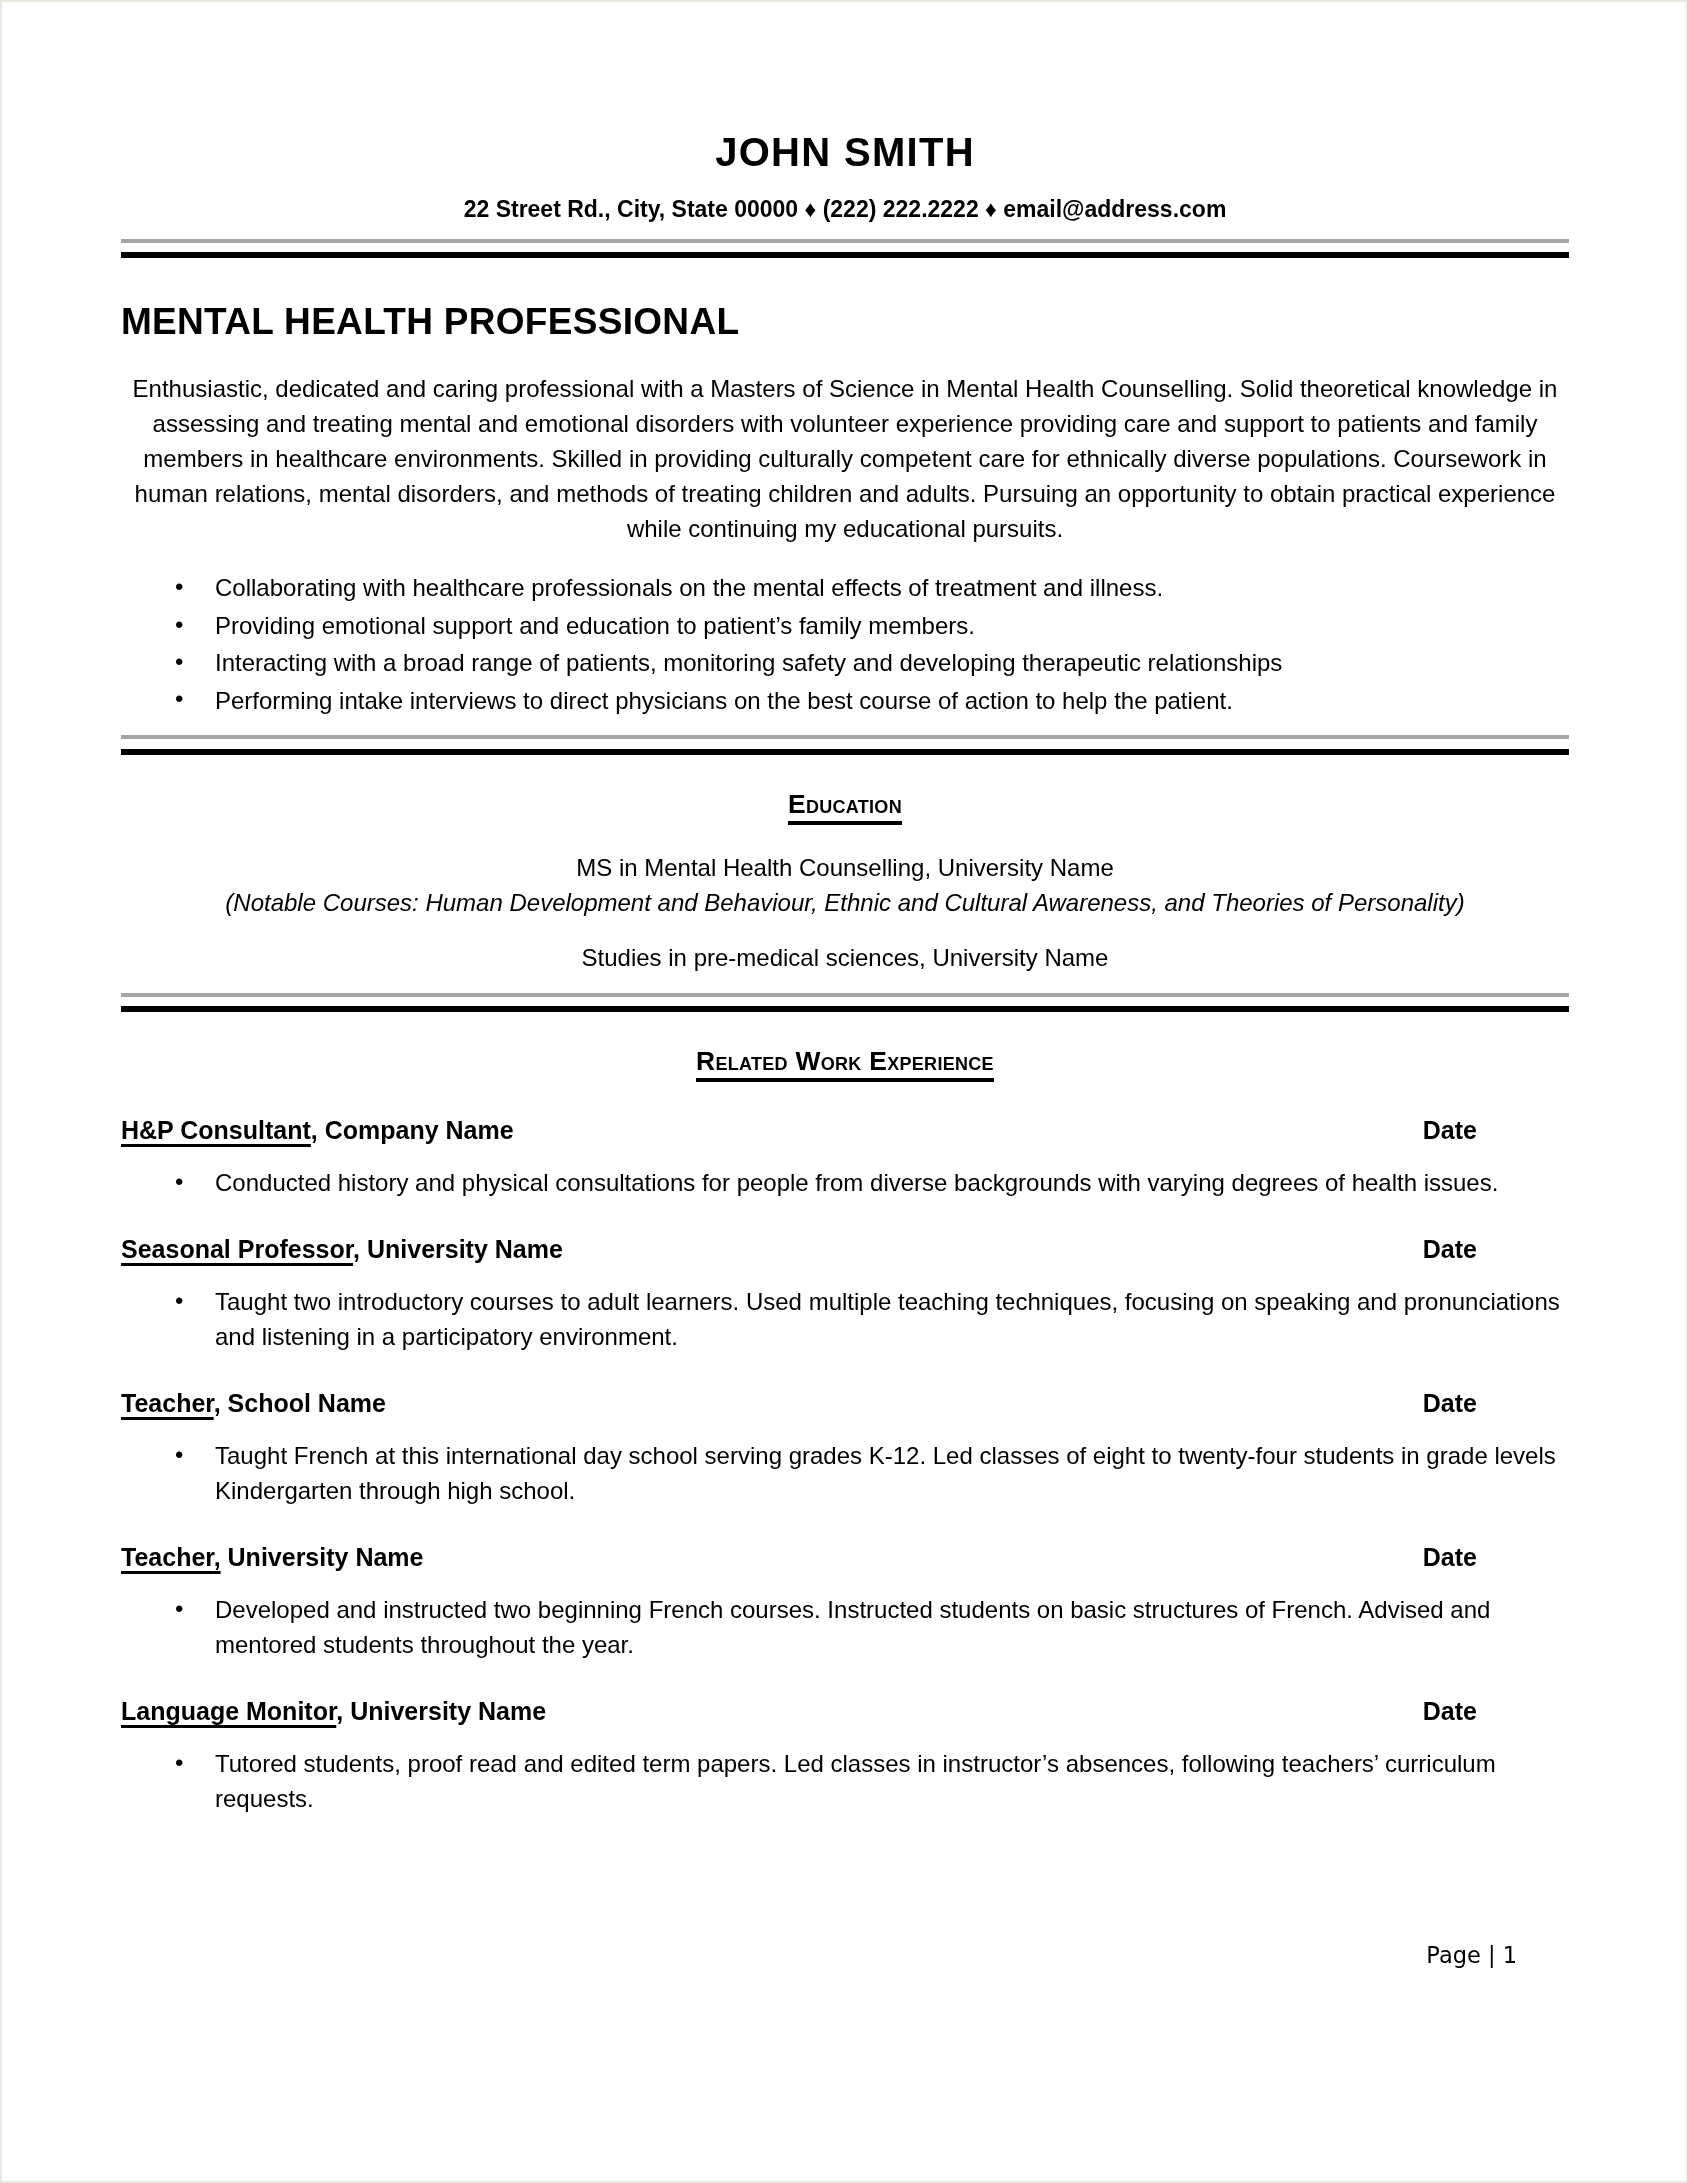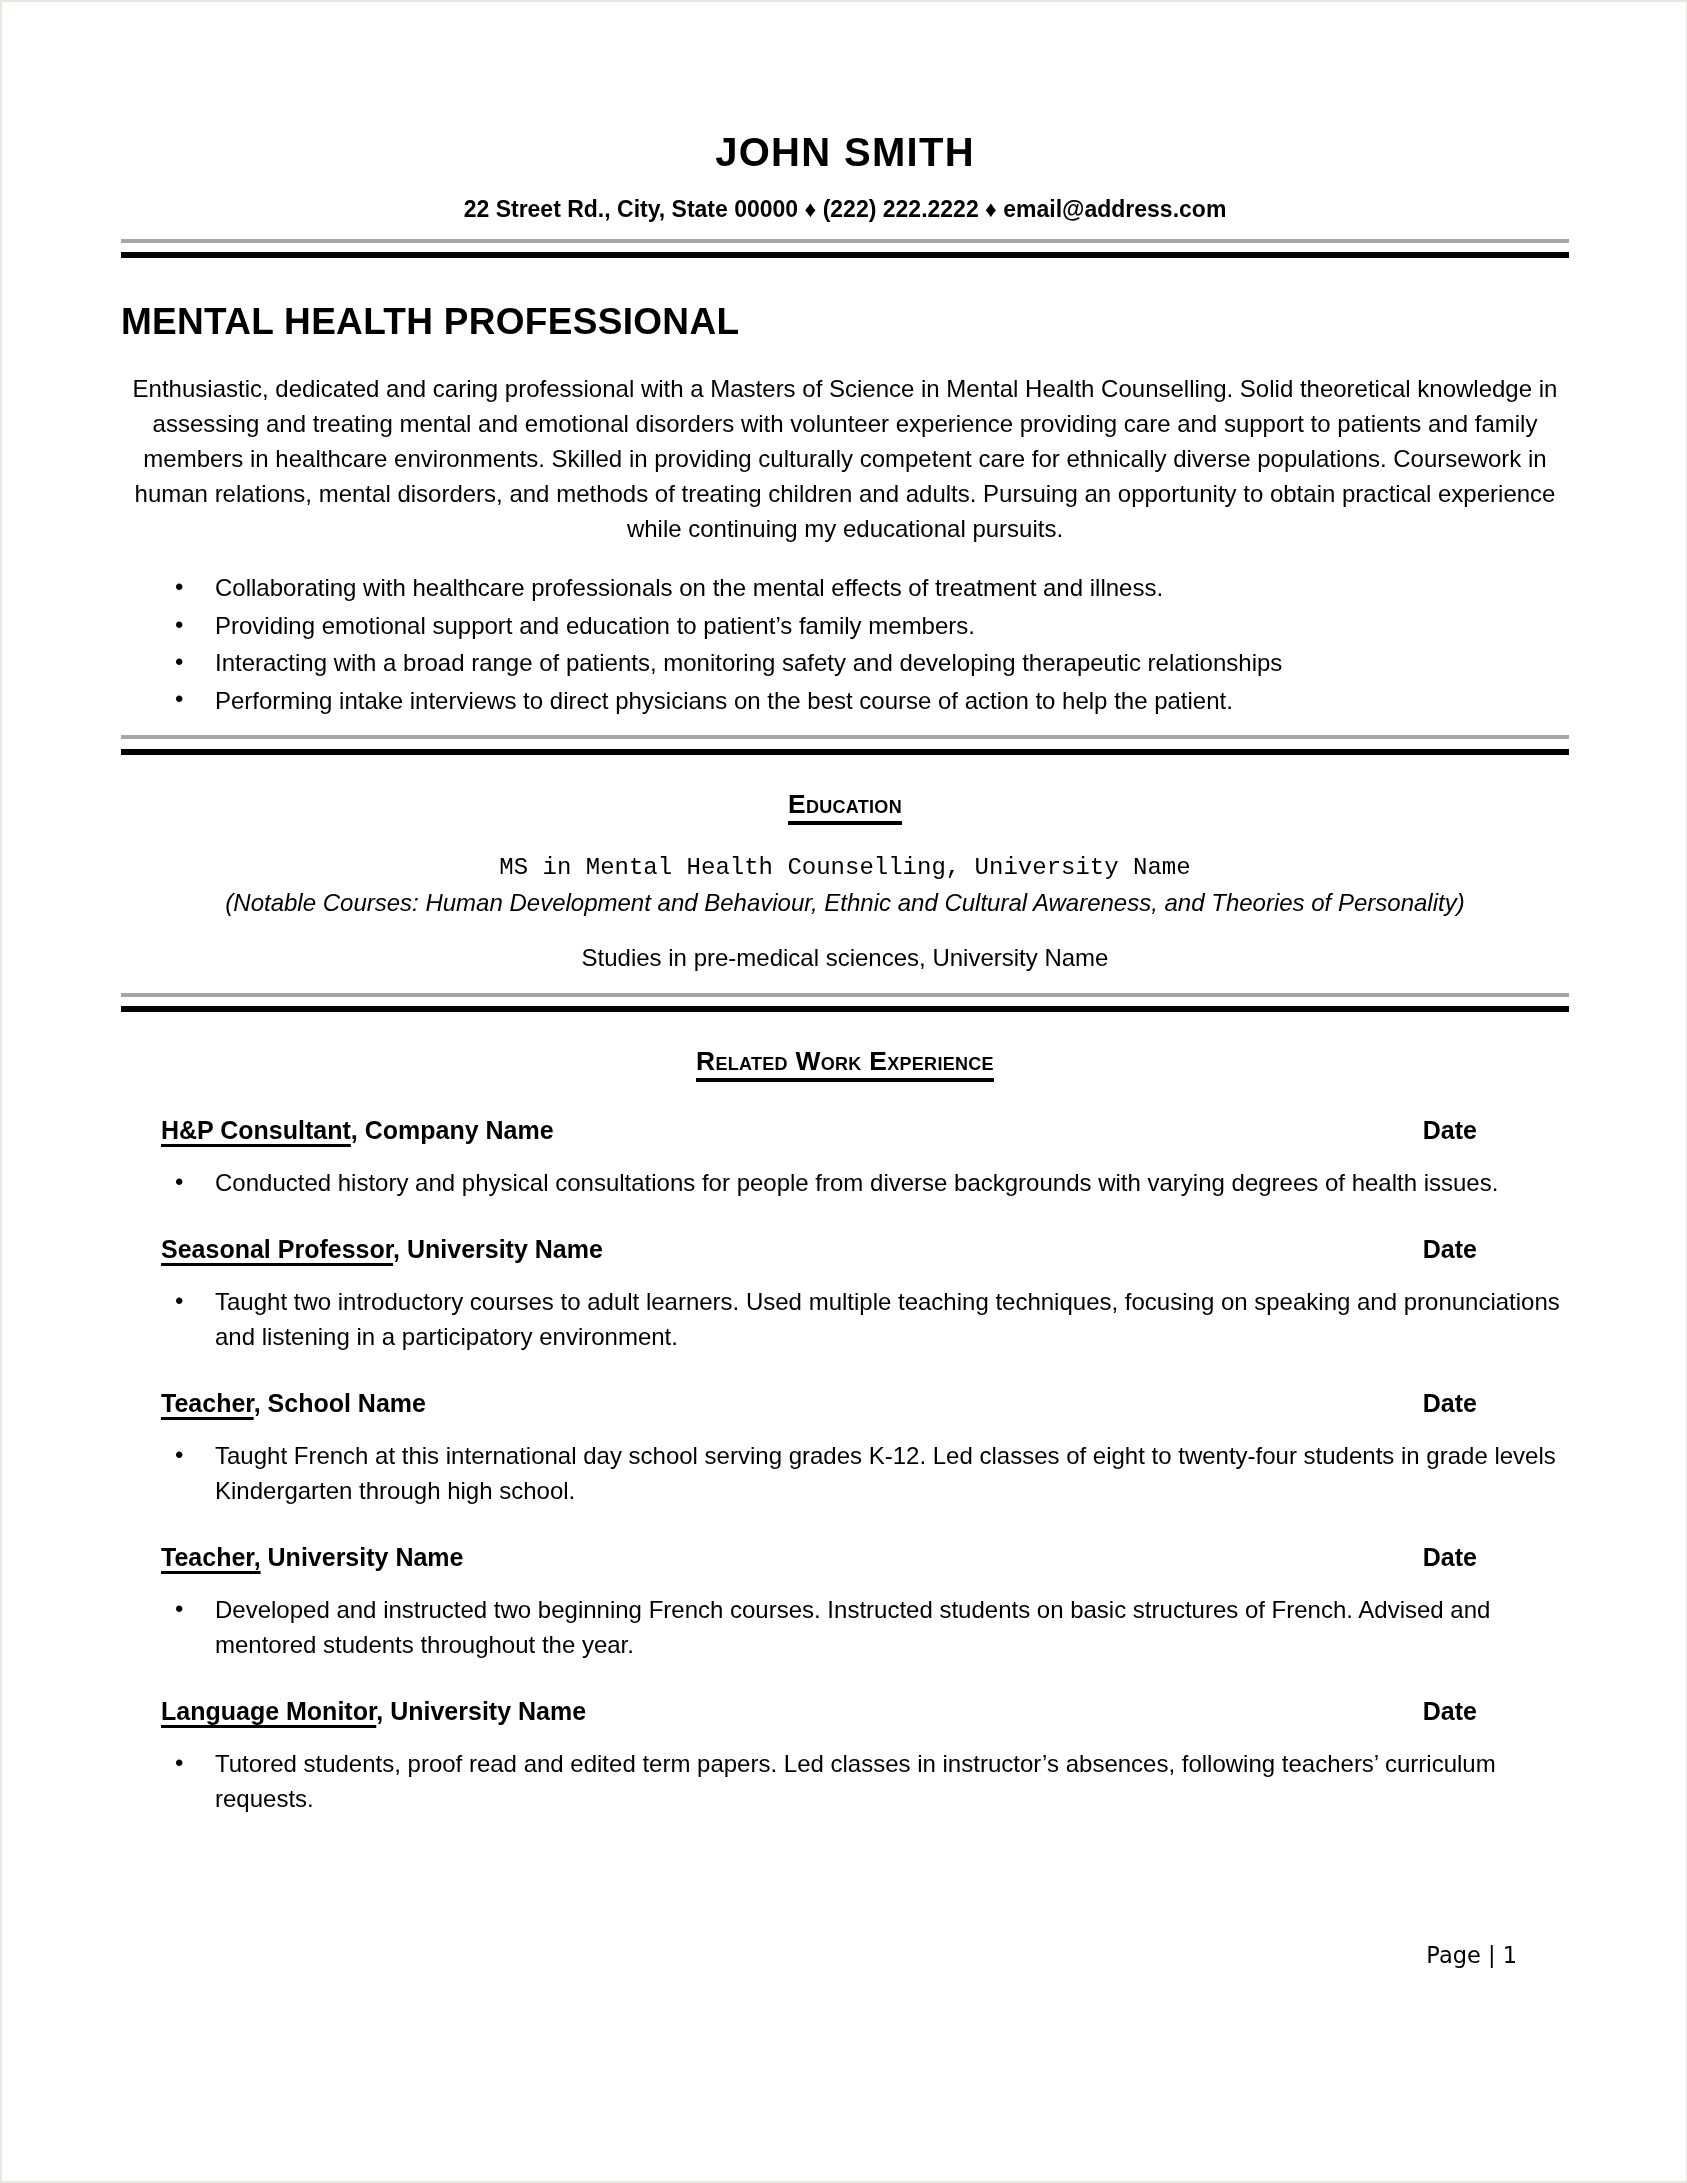--- a/index.html
+++ b/index.html
@@ -131,21 +131,20 @@
     padding-bottom: 2px;
     line-height: 1.15;
   }
 
   
   .edu-line {
     text-align: center;
     font-size: 24px;
     line-height: 1.45;
     margin-top: 26.4px;
-    font-family: Liberation Mono, monospace;
   }
   .edu-courses {
     text-align: center;
     font-size: 24px;
     font-style: italic;
     line-height: 1.45;
     margin-top: 0;
     padding: 0 6.6px;
   }
   .edu-line2 {
@@ -161,21 +160,20 @@
   }
   .entry-head {
     display: flex;
     justify-content: space-between;
     align-items: baseline;
     font-size: 25px;
     font-weight: bold;
   }
   .entry-head .left {
     white-space: nowrap;
-    margin-left: 40px;
   }
   .entry-head .left .ul {
     text-decoration: underline;
     text-decoration-thickness: 3.3px;
     text-underline-offset: 5.3px;
   }
   .entry-head .date {
     white-space: nowrap;
     padding-right: 92px;
   }

